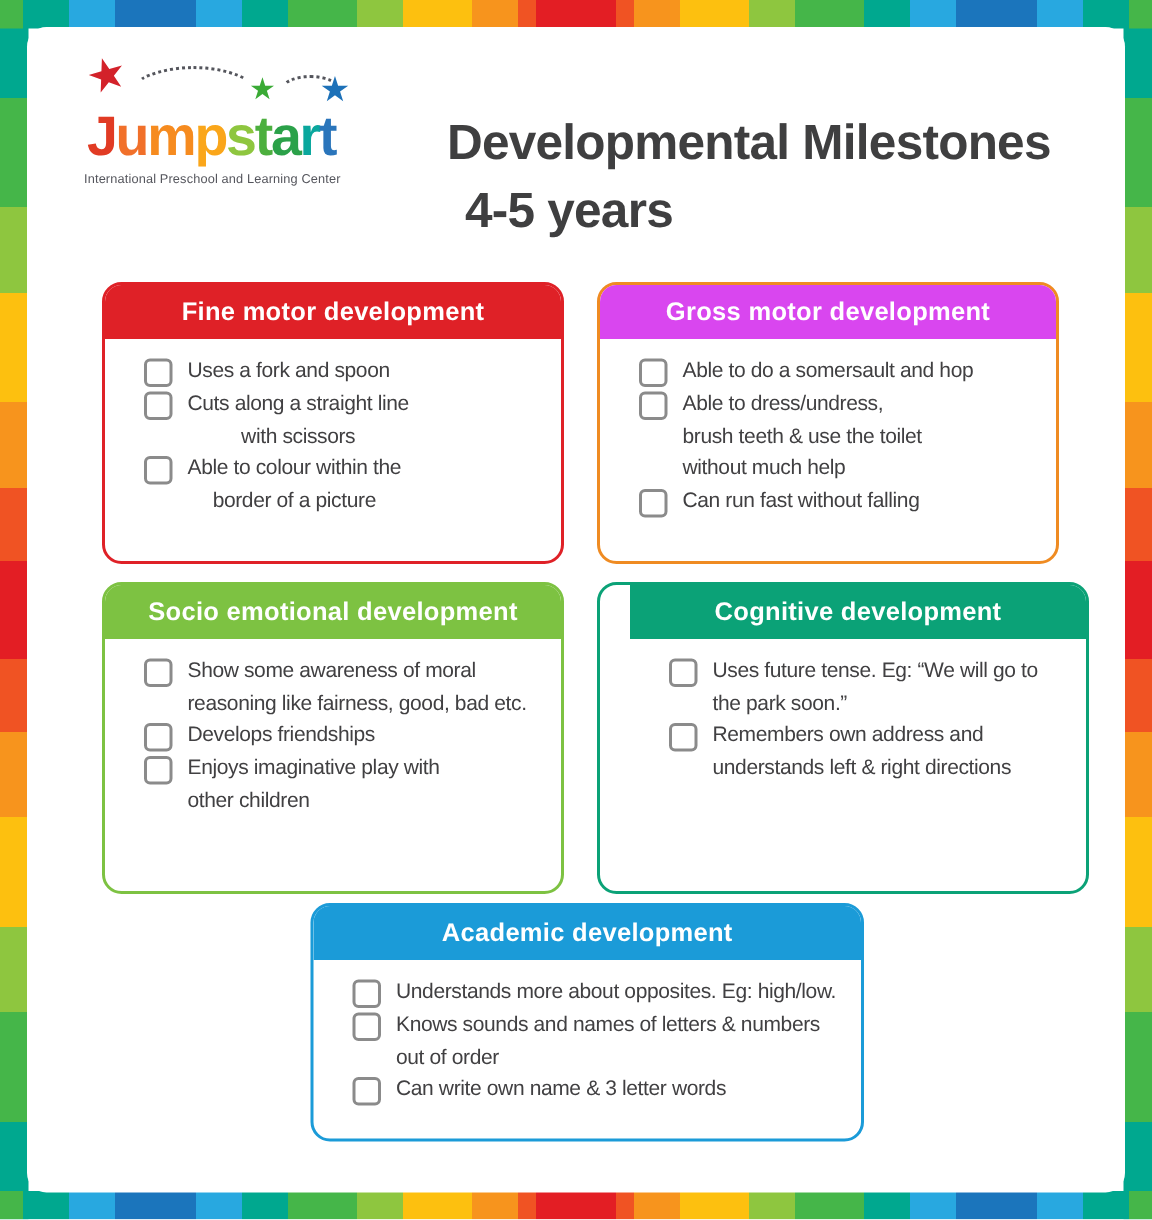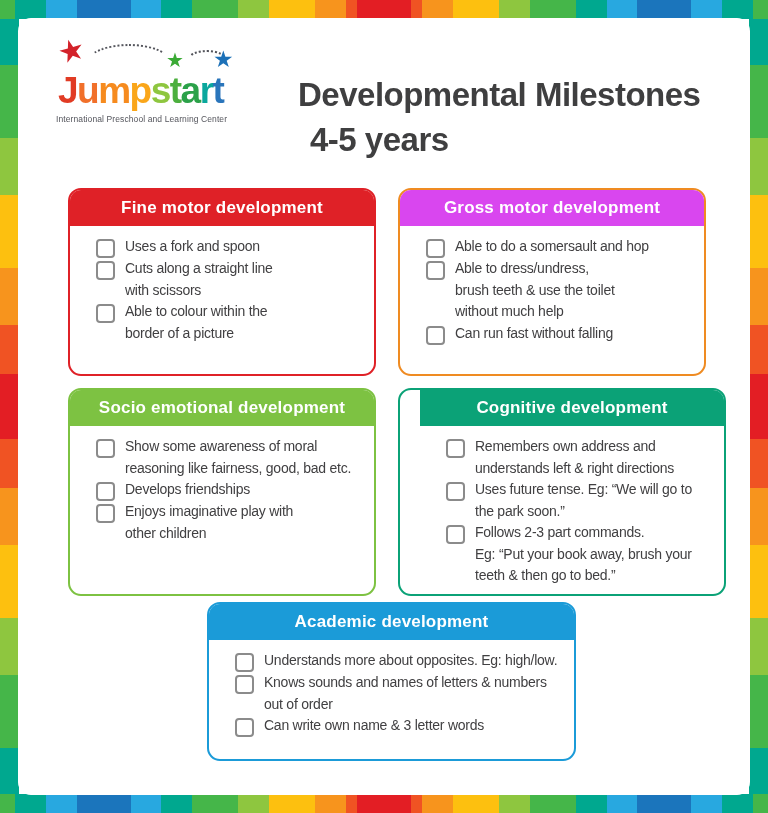--- a/index.html
+++ b/index.html
@@ -80,21 +80,21 @@
     <span class="star star-blue" style="color: rgb(29, 113, 184);">★</span>
     <div class="brand"><span style="color: rgb(225, 59, 36);">J</span><span style="color: rgb(241, 112, 42);">u</span><span style="color: rgb(246, 139, 31);">m</span><span style="color: rgb(250, 166, 26);">p</span><span style="color: rgb(142, 198, 63);">s</span><span style="color: rgb(76, 175, 62);">t</span><span style="color: rgb(43, 161, 73);">a</span><span style="color: rgb(10, 167, 157);">r</span><span style="color: rgb(42, 117, 187);">t</span></div>
     <div class="tagline">International Preschool and Learning Center</div>
   </div>
 
   <div class="title">
     <div class="l1">Developmental Milestones</div>
     <div class="l2">4-5 years</div>
   </div>
 
-  <section class="card card-1" style="border-color: rgb(223, 33, 39);">
+  <section class="card card-1" style="border-color: rgb(223, 33, 39); text-align: center;">
     <header class="card-header" style="background-color: rgb(223, 33, 39);">
       <span>Fine motor development</span>
     </header>
     <div class="card-body">
       <div class="item">
         <span class="cb"></span>
         <div class="lines">
             <div>Uses a fork and spoon</div>
           </div>
       </div>
@@ -172,37 +172,29 @@
   </section>
 
   <section class="card card-4" style="border-color: rgb(11, 162, 119); padding-left: 20px;">
     <header class="card-header" style="background-color: rgb(11, 162, 119);">
       <span>Cognitive development</span>
     </header>
     <div class="card-body">
       <div class="item">
         <span class="cb"></span>
         <div class="lines">
+          <div>Uses future tense. Eg: “We will go to</div>
+          <div>the park soon.”</div>
+        </div>
+      </div>
+      <div class="item">
+        <span class="cb"></span>
+        <div class="lines">
           <div>Remembers own address and</div>
           <div>understands left &amp; right directions</div>
-        </div>
-      </div>
-      <div class="item">
-        <span class="cb"></span>
-        <div class="lines">
-          <div>Uses future tense. Eg: “We will go to</div>
-          <div>the park soon.”</div>
-        </div>
-      </div>
-      <div class="item">
-        <span class="cb"></span>
-        <div class="lines">
-          <div>Follows 2-3 part commands.</div>
-          <div>Eg: “Put your book away, brush your</div>
-          <div>teeth &amp; then go to bed.”</div>
         </div>
       </div>
     </div>
   </section>
 
   <section class="card card-5" style="border-color: rgb(27, 155, 216);">
     <header class="card-header" style="background-color: rgb(27, 155, 216);">
       <span>Academic development</span>
     </header>
     <div class="card-body">

